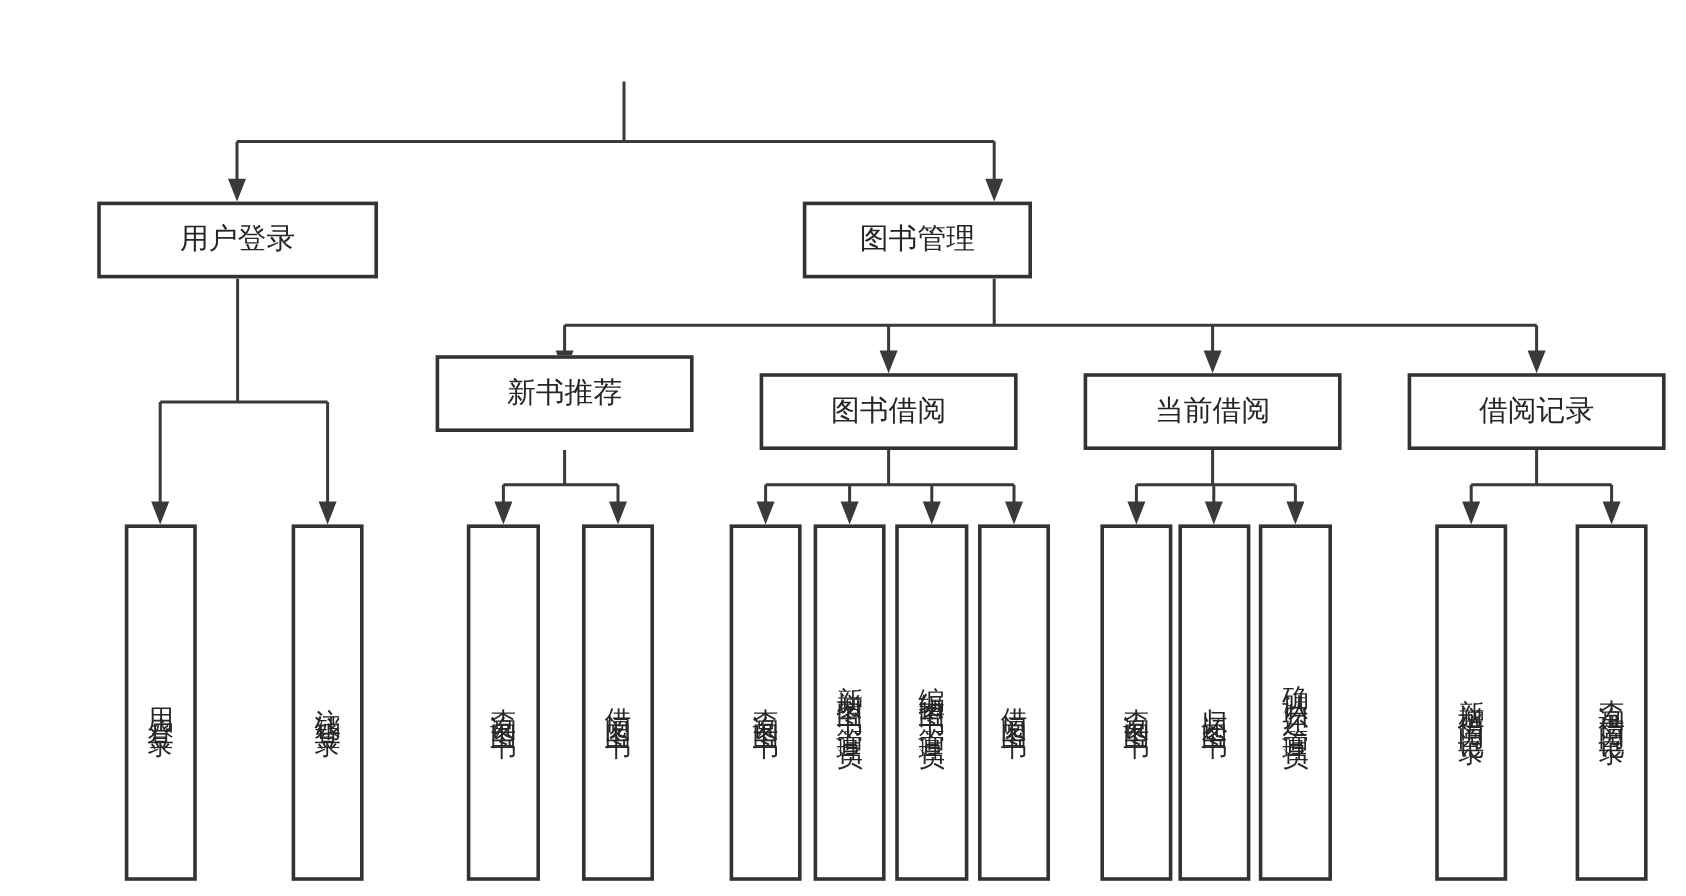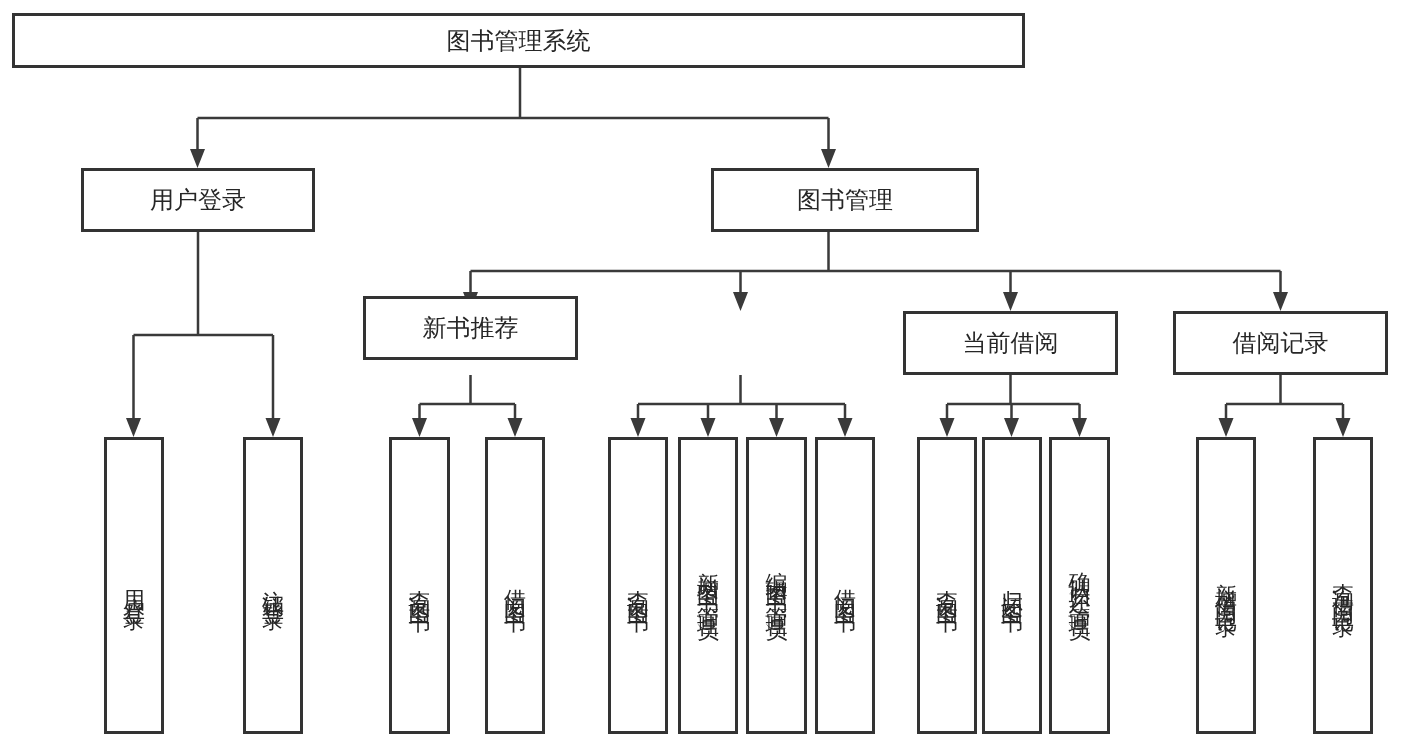--- a/index.html
+++ b/index.html
@@ -69,33 +69,33 @@
       M700.5 418 L715.5 418 L708 437 Z
       M769 418 L784 418 L776.5 437 Z
       M837.5 418 L852.5 418 L845 437 Z
       M939.5 418 L954.5 418 L947 437 Z
       M1004 418 L1019 418 L1011.5 437 Z
       M1072 418 L1087 418 L1079.5 437 Z
       M1218.5 418 L1233.5 418 L1226 437 Z
       M1335.5 418 L1350.5 418 L1343 437 Z"></path>
   </svg>
 
-  <div class="box" style="left:12px;top:13px;width:1013px;height:55px">
-    <span class="lbl">图书管理系统</span>
-  </div>
 
   <div class="box" style="left:81px;top:168px;width:234px;height:64px">
     <span class="lbl">用户登录</span>
   </div>
-  <div class="box" style="left:711px;top:168px;width:268px;height:64px">
+  <div class="box" style="left:669px;top:168px;width:191px;height:64px">
     <span class="lbl">图书管理</span>
   </div>
 
   <div class="box" style="left:363px;top:296px;width:215px;height:64px">
     <span class="lbl">新书推荐</span>
+  </div>
+  <div class="box" style="left:633px;top:311px;width:215px;height:64px">
+    <span class="lbl">图书借阅</span>
   </div>
   <div class="box" style="left:1173px;top:311px;width:215px;height:64px">
     <span class="lbl">借阅记录</span>
   </div>
   <div class="box" style="left:903px;top:311px;width:215px;height:64px">
     <span class="lbl">当前借阅</span>
   </div>
 
   <div class="box" style="left:104px;top:437px;width:60px;height:297px">
     <span class="vlbl">用户登录</span>

